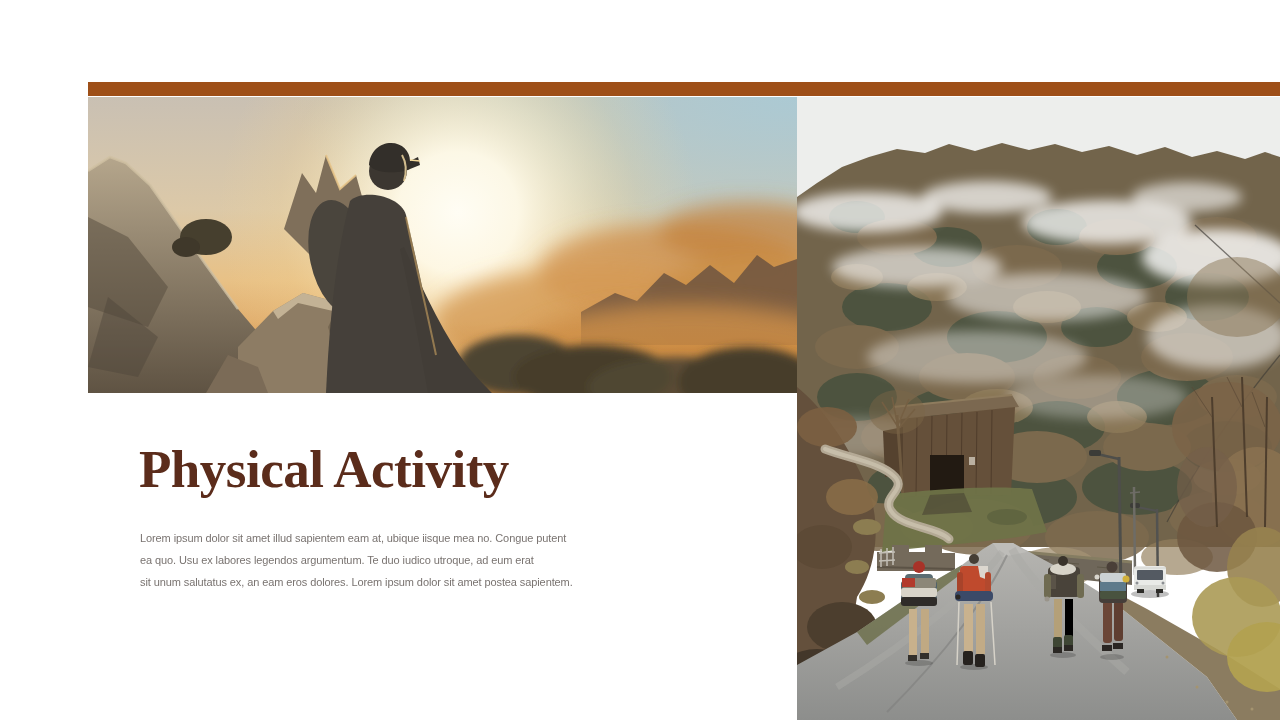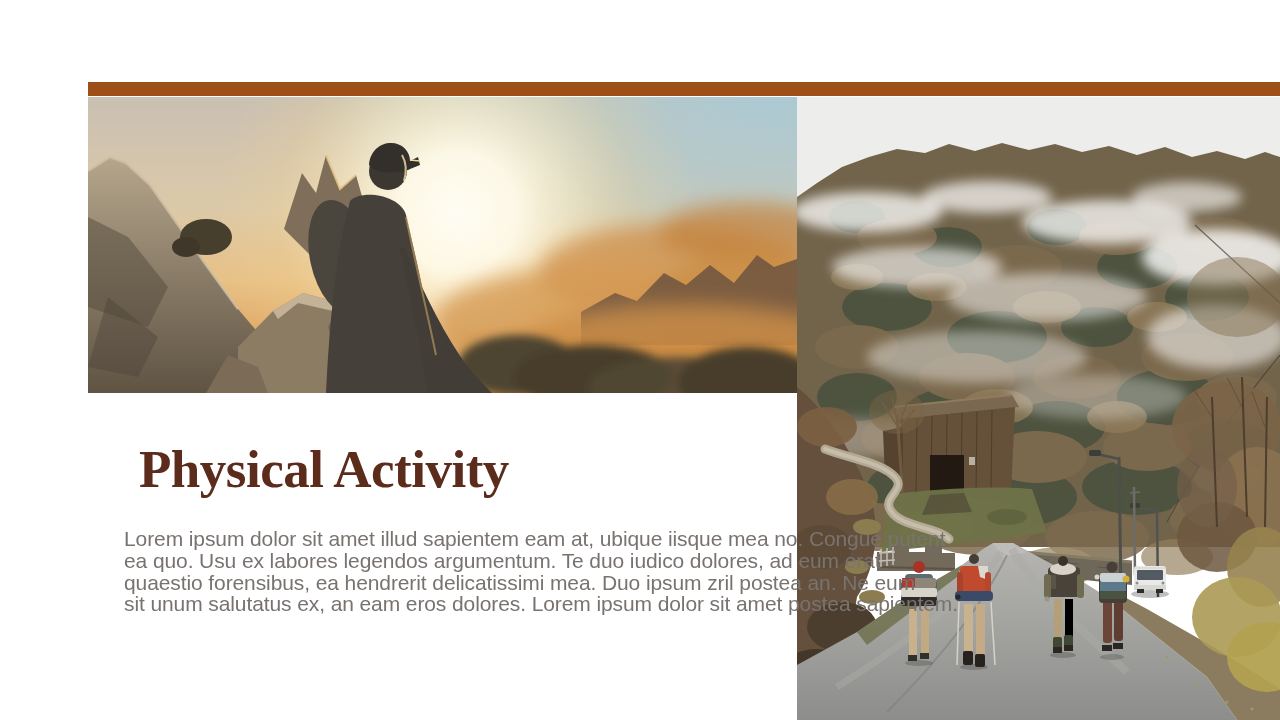--- a/index.html
+++ b/index.html
@@ -16,22 +16,22 @@
   .photo svg { display:block; width:100%; height:100%; }
   .photo-left  { left:88px;  top:97px; width:709px; height:296px; }
   .photo-right { left:797px; top:97px; width:483px; height:623px; }
   .slide-title {
     position:absolute; left:139px; top:443px; margin:0;
     font-family:"Liberation Serif", serif; font-weight:700;
     font-size:53px; line-height:1; letter-spacing:-0.5px;
     color:var(--title,#5b2c1b); white-space:nowrap;
   }
   .body-text {
-    position:absolute; left:124px; top:528px; width:600px;
-    color:var(--body,#797370); font-size:21px; line-height:21.75px;
+    position:absolute; left:140px; top:528px; width:600px;
+    color:var(--body,#797370); font-size:11px; line-height:21.75px;
     letter-spacing:-0.1px;
   }
   .body-text .line { white-space:nowrap; }
 </style>
 </head>
 <body>
 
 <div class="slide">
 
   <div class="accent-bar"></div>
@@ -408,18 +408,17 @@
         <circle cx="300" cy="480" r="2.5" fill="#d8d5cd"></circle>
         <circle cx="315" cy="470" r="5.5" fill="#4a3f38"></circle>
       </g>
     </svg>
   </div>
 
   <h1 class="slide-title">Physical Activity</h1>
 
   <div class="body-text">
     <div class="line">Lorem ipsum dolor sit amet illud sapientem eam at, ubique iisque mea no. Congue putent</div>
-    <div class="line">ea quo. Usu ex labores legendos argumentum. Te duo iudico dolores, ad eum erat</div>
-    <div class="line">quaestio forensibus, ea hendrerit delicatissimi mea. Duo ipsum zril postea an. Ne eum</div>
+    <div class="line">ea quo. Usu ex labores legendos argumentum. Te duo iudico utroque, ad eum erat</div>
     <div class="line">sit unum salutatus ex, an eam eros dolores. Lorem ipsum dolor sit amet postea sapientem.</div>
   </div>
 
 </div>
 
 </body></html>

